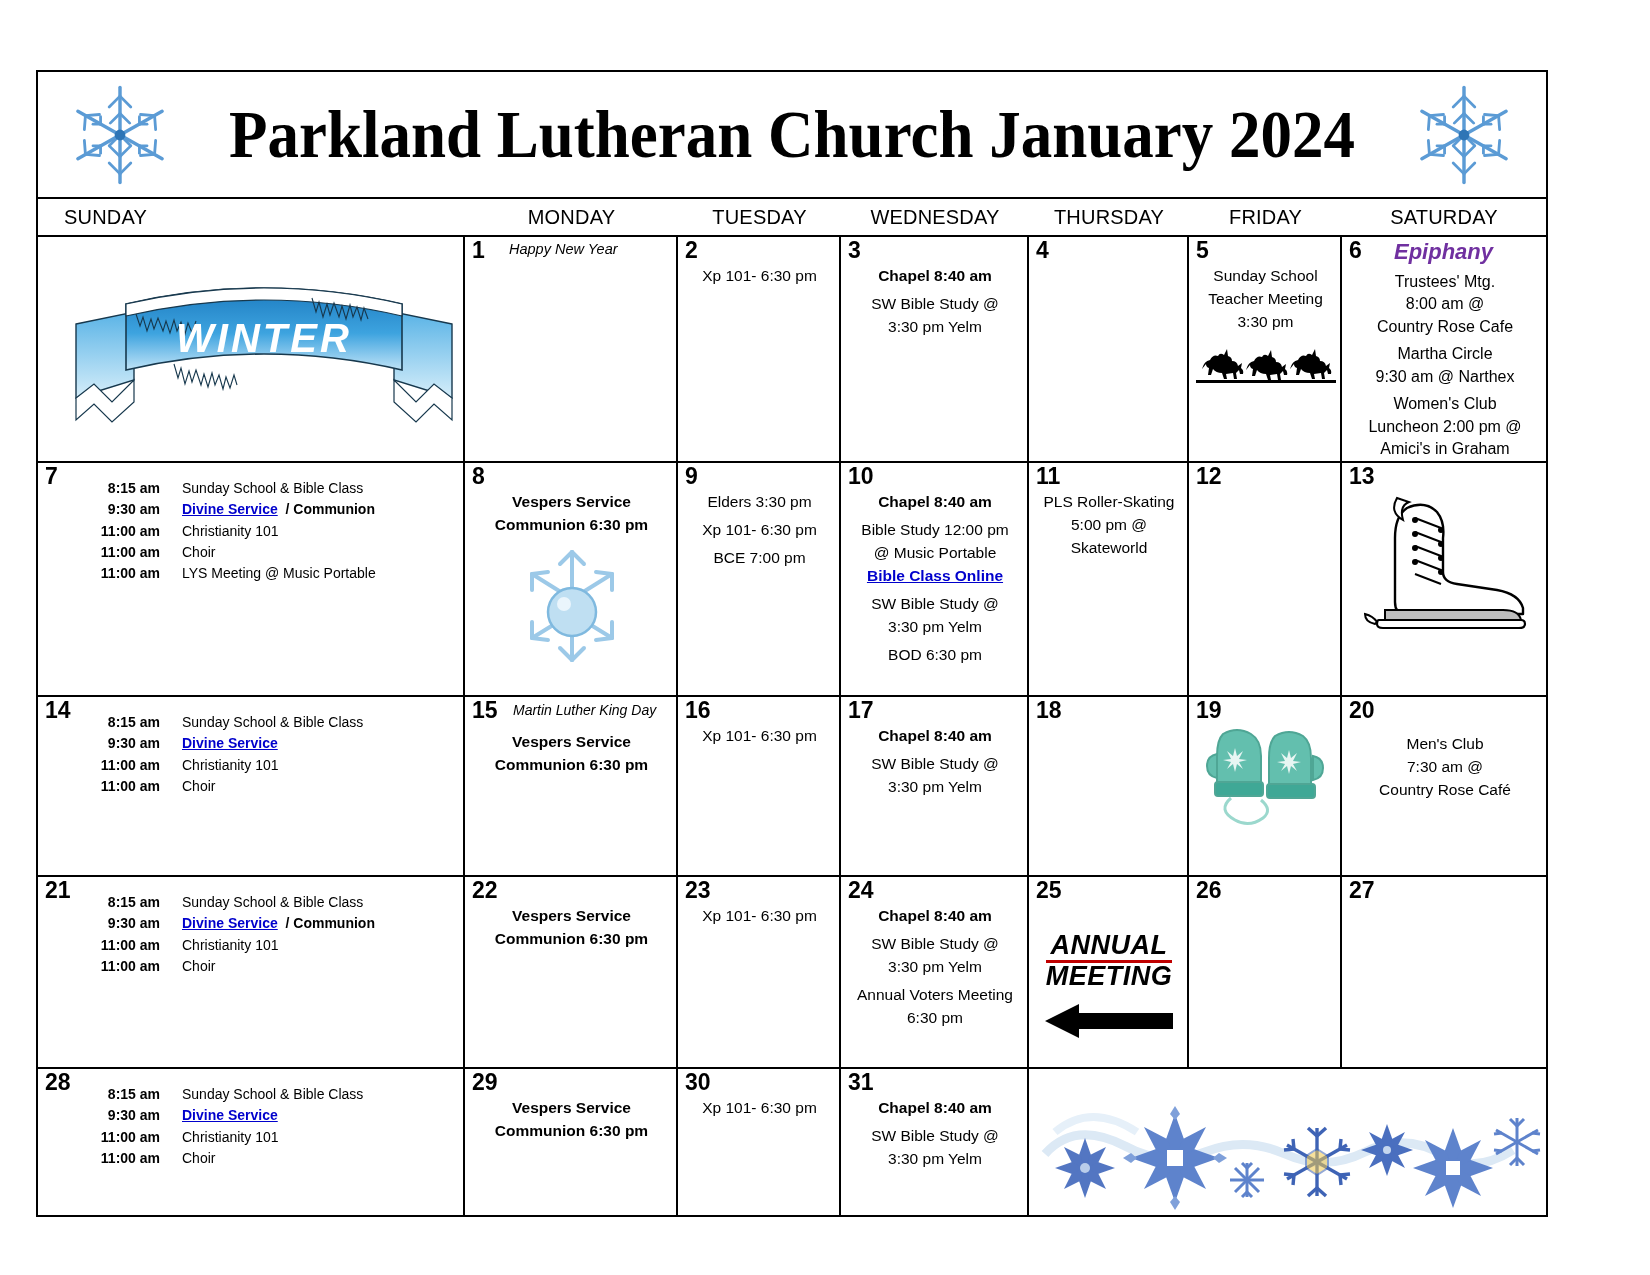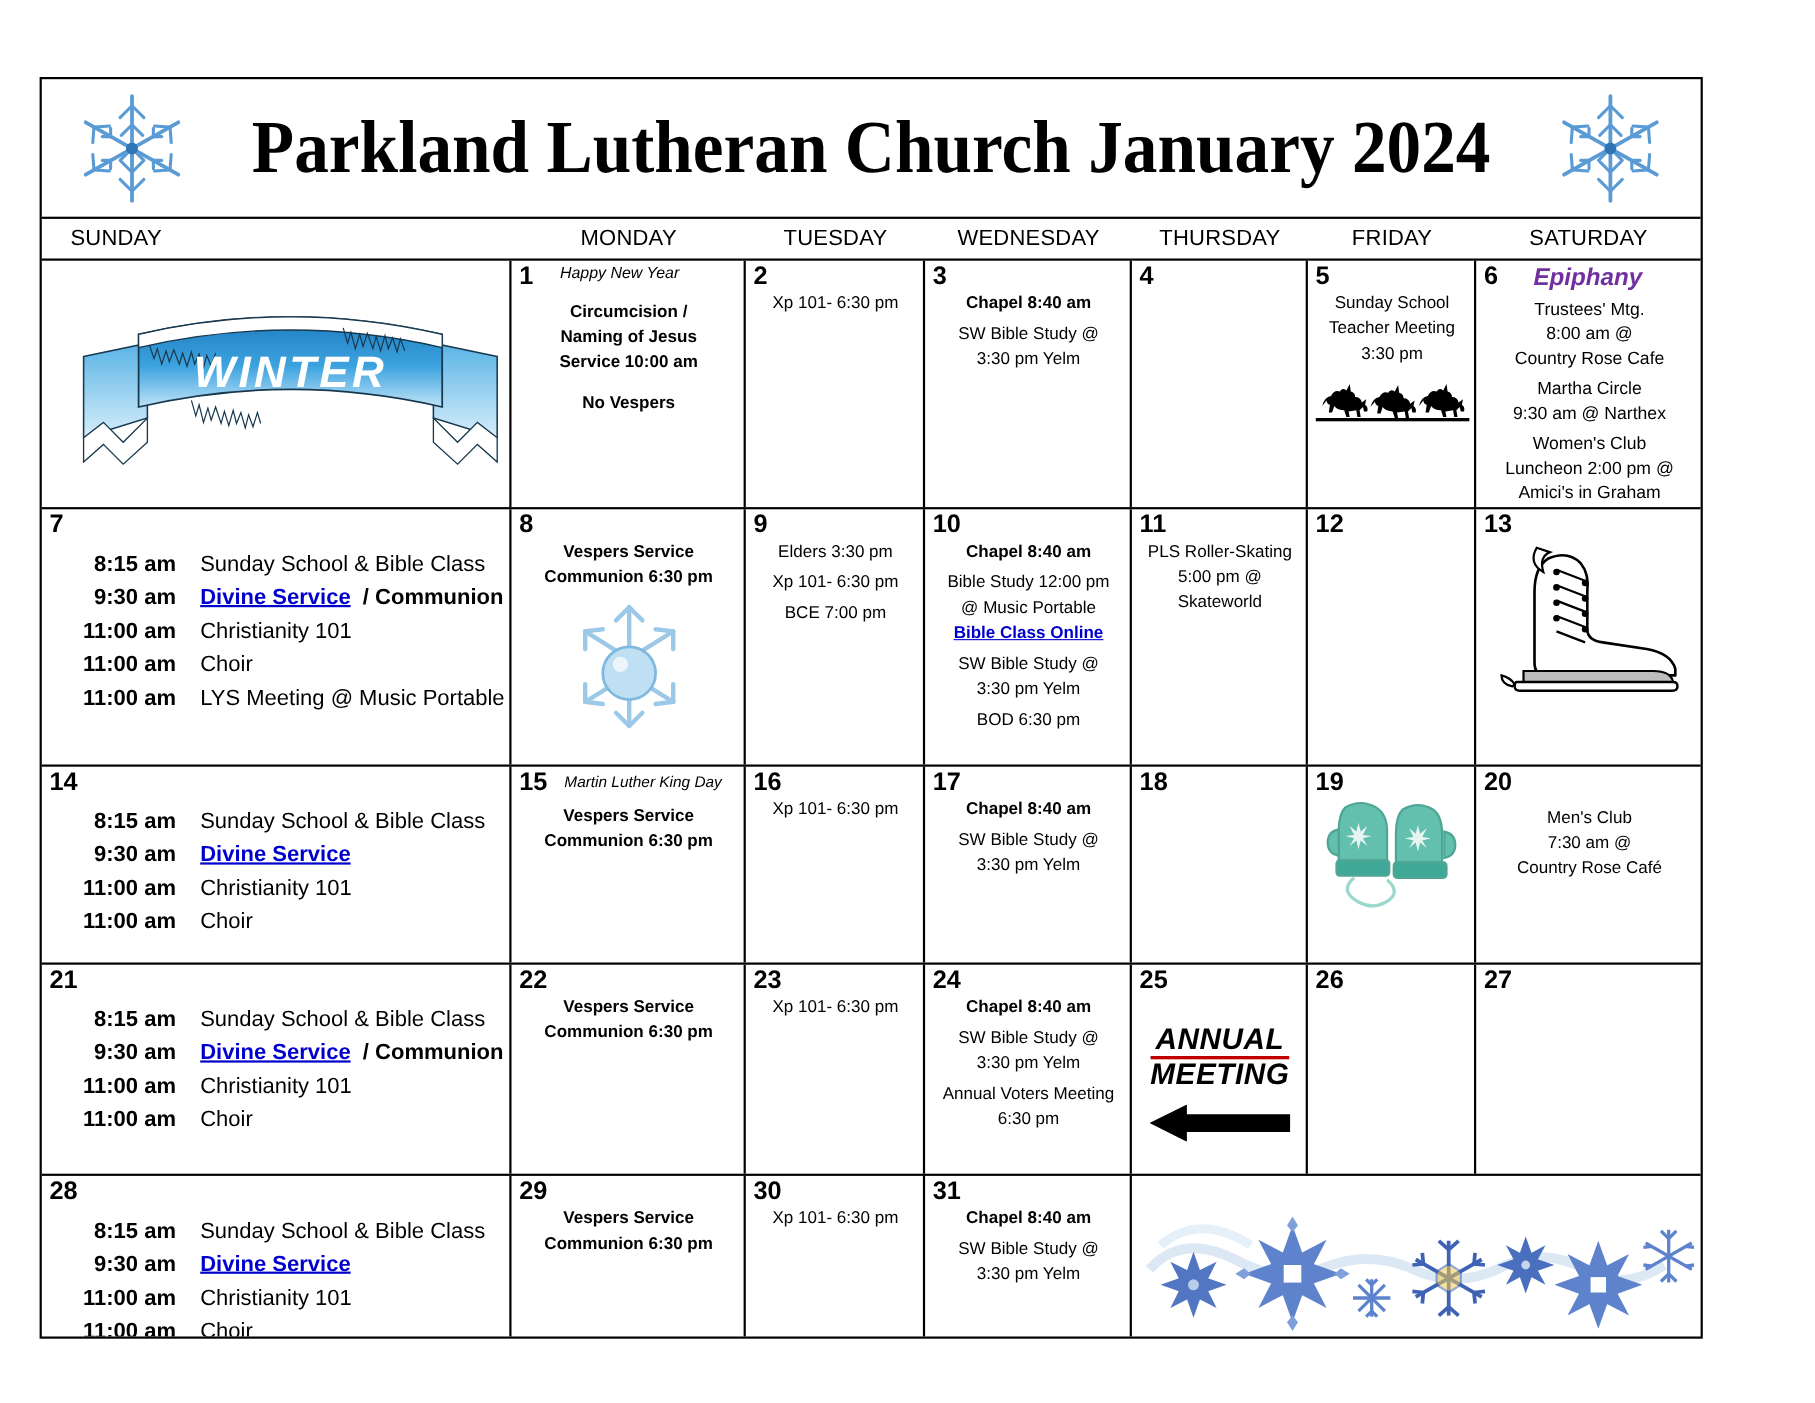--- a/index.html
+++ b/index.html
@@ -149,22 +149,22 @@
     top: 2px;
     font-size: 22px;
     font-weight: bold;
     font-style: italic;
     color: #7030A0;
     white-space: nowrap;
   }
 
   
   .sched {
-    margin-top: 32px;
-    font-size: 20px;
+    margin-top: 12px;
+    font-size: 14px;
     line-height: 1.52;
     color: #000;
   }
   .sched-row { display: flex; }
   .sched-time {
     width: 118px;
     text-align: right;
     font-weight: bold;
     padding-right: 22px;
     box-sizing: border-box;
@@ -328,26 +328,20 @@
           <path d="M248,46 l4,14 3,-10 4,15 4,-13 3,11 4,-12 5,14 3,-11 4,13 4,-14 3,12 4,-10 4,13 3,-12 4,11" fill="none" stroke="#17384d" stroke-width="1.1"></path>
 
           <path d="M110,112 l4,14 3,-10 4,16 4,-13 3,11 4,-12 5,15 3,-11 4,13 4,-14 3,12 4,-10 4,14 3,-12 4,11 4,-13 3,10" fill="none" stroke="#17384d" stroke-width="1.1"></path>
           <text x="200" y="100" text-anchor="middle" font-family="Liberation Sans, sans-serif" font-size="40" font-weight="bold" font-style="italic" fill="#ffffff" letter-spacing="3">WINTER</text>
         </svg>
       </div>
 
       <div class="cell c-mon">
         <div class="daynum">1</div>
         <div class="note-italic">Happy New Year</div>
-        <div class="cell-body" style="margin-top:34px">
-          <div class="ev b tight">Circumcision /</div>
-          <div class="ev b tight">Naming of Jesus</div>
-          <div class="ev b">Service 10:00 am</div>
-          <div class="ev b" style="margin-top:16px">No Vespers</div>
-        </div>
       </div>
 
       <div class="cell c-tue">
         <div class="daynum">2</div>
         <div class="cell-body">
           <div class="ev">Xp 101- 6:30 pm</div>
         </div>
       </div>
 
       <div class="cell c-wed">

